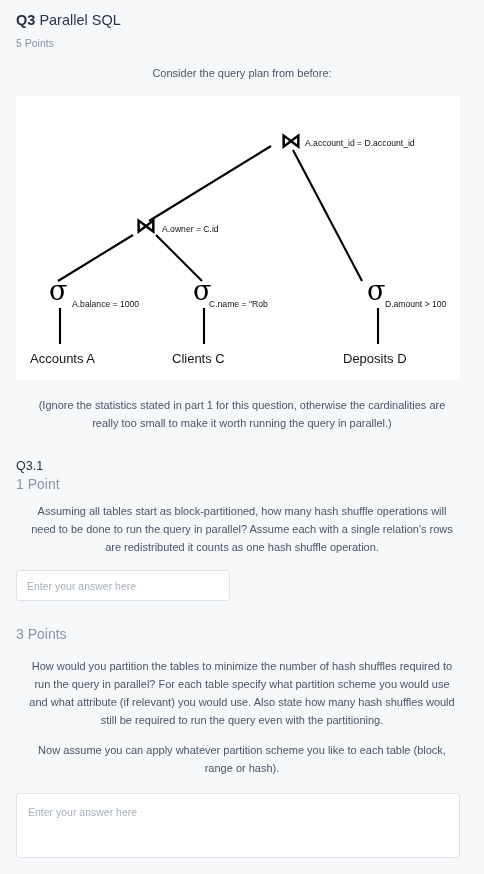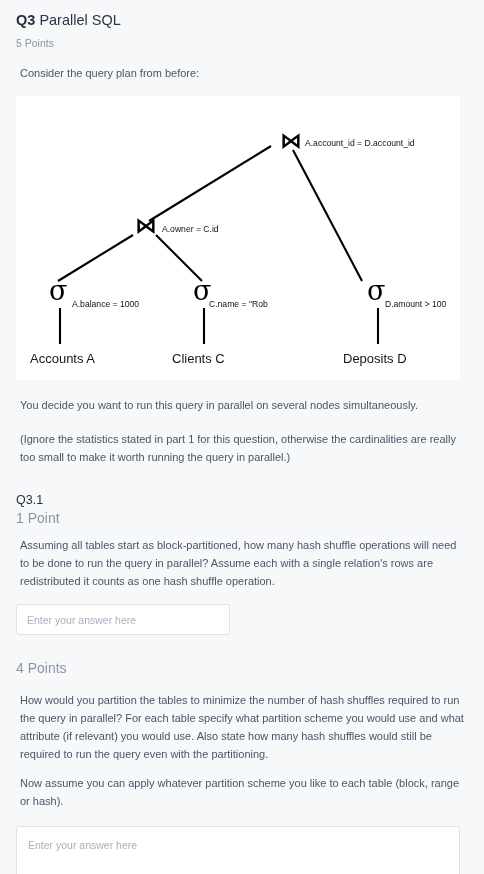--- a/index.html
+++ b/index.html
@@ -42,21 +42,22 @@
     color: #8b95a5;
     margin-top: 6px;
     line-height: 14px;
   }
 
   
   .para {
     font-size: 11px;
     line-height: 18px;
     color: #4a5568;
-    margin: 4px;
+    margin: 12px;
+    text-align: center;
   }
   .para-intro {
     margin-top: 14px;
   }
   .para-gap {
     margin-top: 16px;
   }
 
   
   .diagram-card {
@@ -198,30 +199,29 @@
 
       <text class="glyph-sigma" x="351" y="204">σ</text>
       <text class="lbl-pred" x="369" y="211">D.amount &gt; 100</text>
 
       <text class="lbl-table" x="14" y="267">Accounts A</text>
       <text class="lbl-table" x="156" y="267">Clients C</text>
       <text class="lbl-table" x="327" y="267">Deposits D</text>
     </svg>
   </div>
 
-  <p class="para para-gap">You decide you want to run this query in parallel on several nodes simultaneously.</p>
   <p class="para para-gap">(Ignore the statistics stated in part 1 for this question, otherwise the cardinalities are really too small to make it worth running the query in parallel.)</p>
 
   <div class="subq">
     <div class="subq-title">Q3.1</div>
     <div class="subq-points">1 Point</div>
     <p class="para subq-prompt">Assuming all tables start as block-partitioned, how many hash shuffle operations will need to be done to run the query in parallel? Assume each with a single relation's rows are redistributed it counts as one hash shuffle operation.</p>
     <input class="answer-input" type="text" placeholder="Enter your answer here" style="">
   </div>
 
   <div class="subq">
-    <div class="subq-points">4 Points</div>
+    <div class="subq-points">3 Points</div>
     <p class="para para-gap">How would you partition the tables to minimize the number of hash shuffles required to run the query in parallel? For each table specify what partition scheme you would use and what attribute (if relevant) you would use. Also state how many hash shuffles would still be required to run the query even with the partitioning.</p>
     <p class="para subq-prompt">Now assume you can apply whatever partition scheme you like to each table (block, range or hash).</p>
     <textarea class="answer-textarea" placeholder="Enter your answer here" style=""></textarea>
   </div>
 
 </div>
 
 </body></html>

